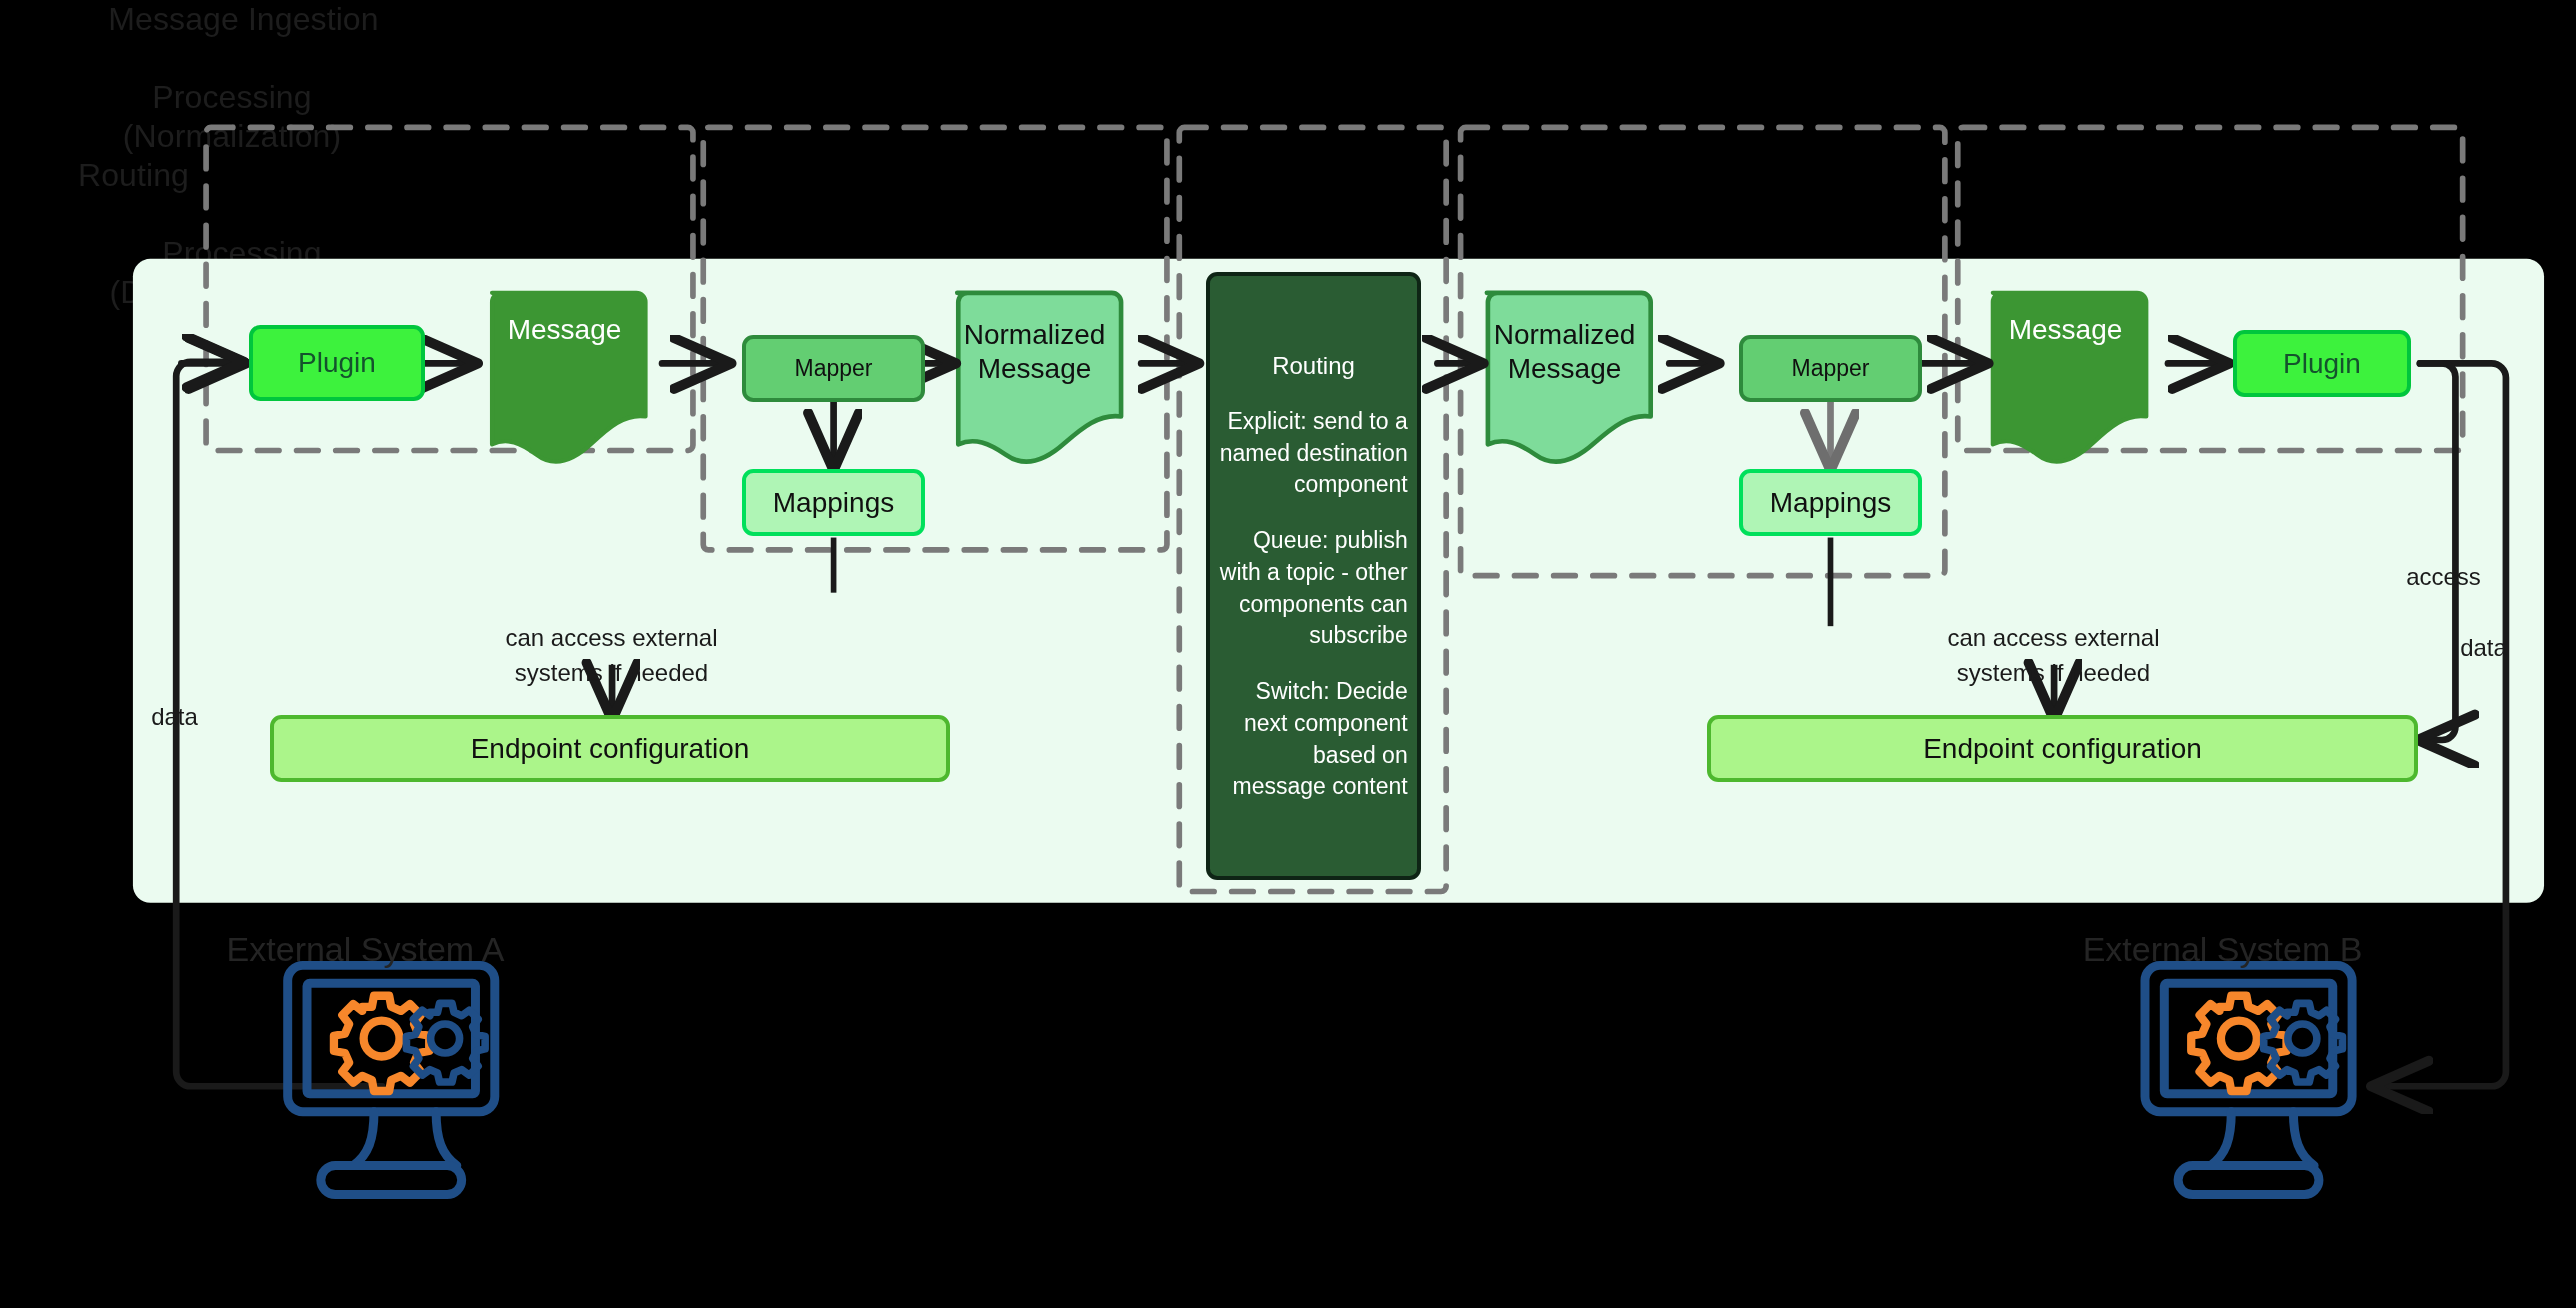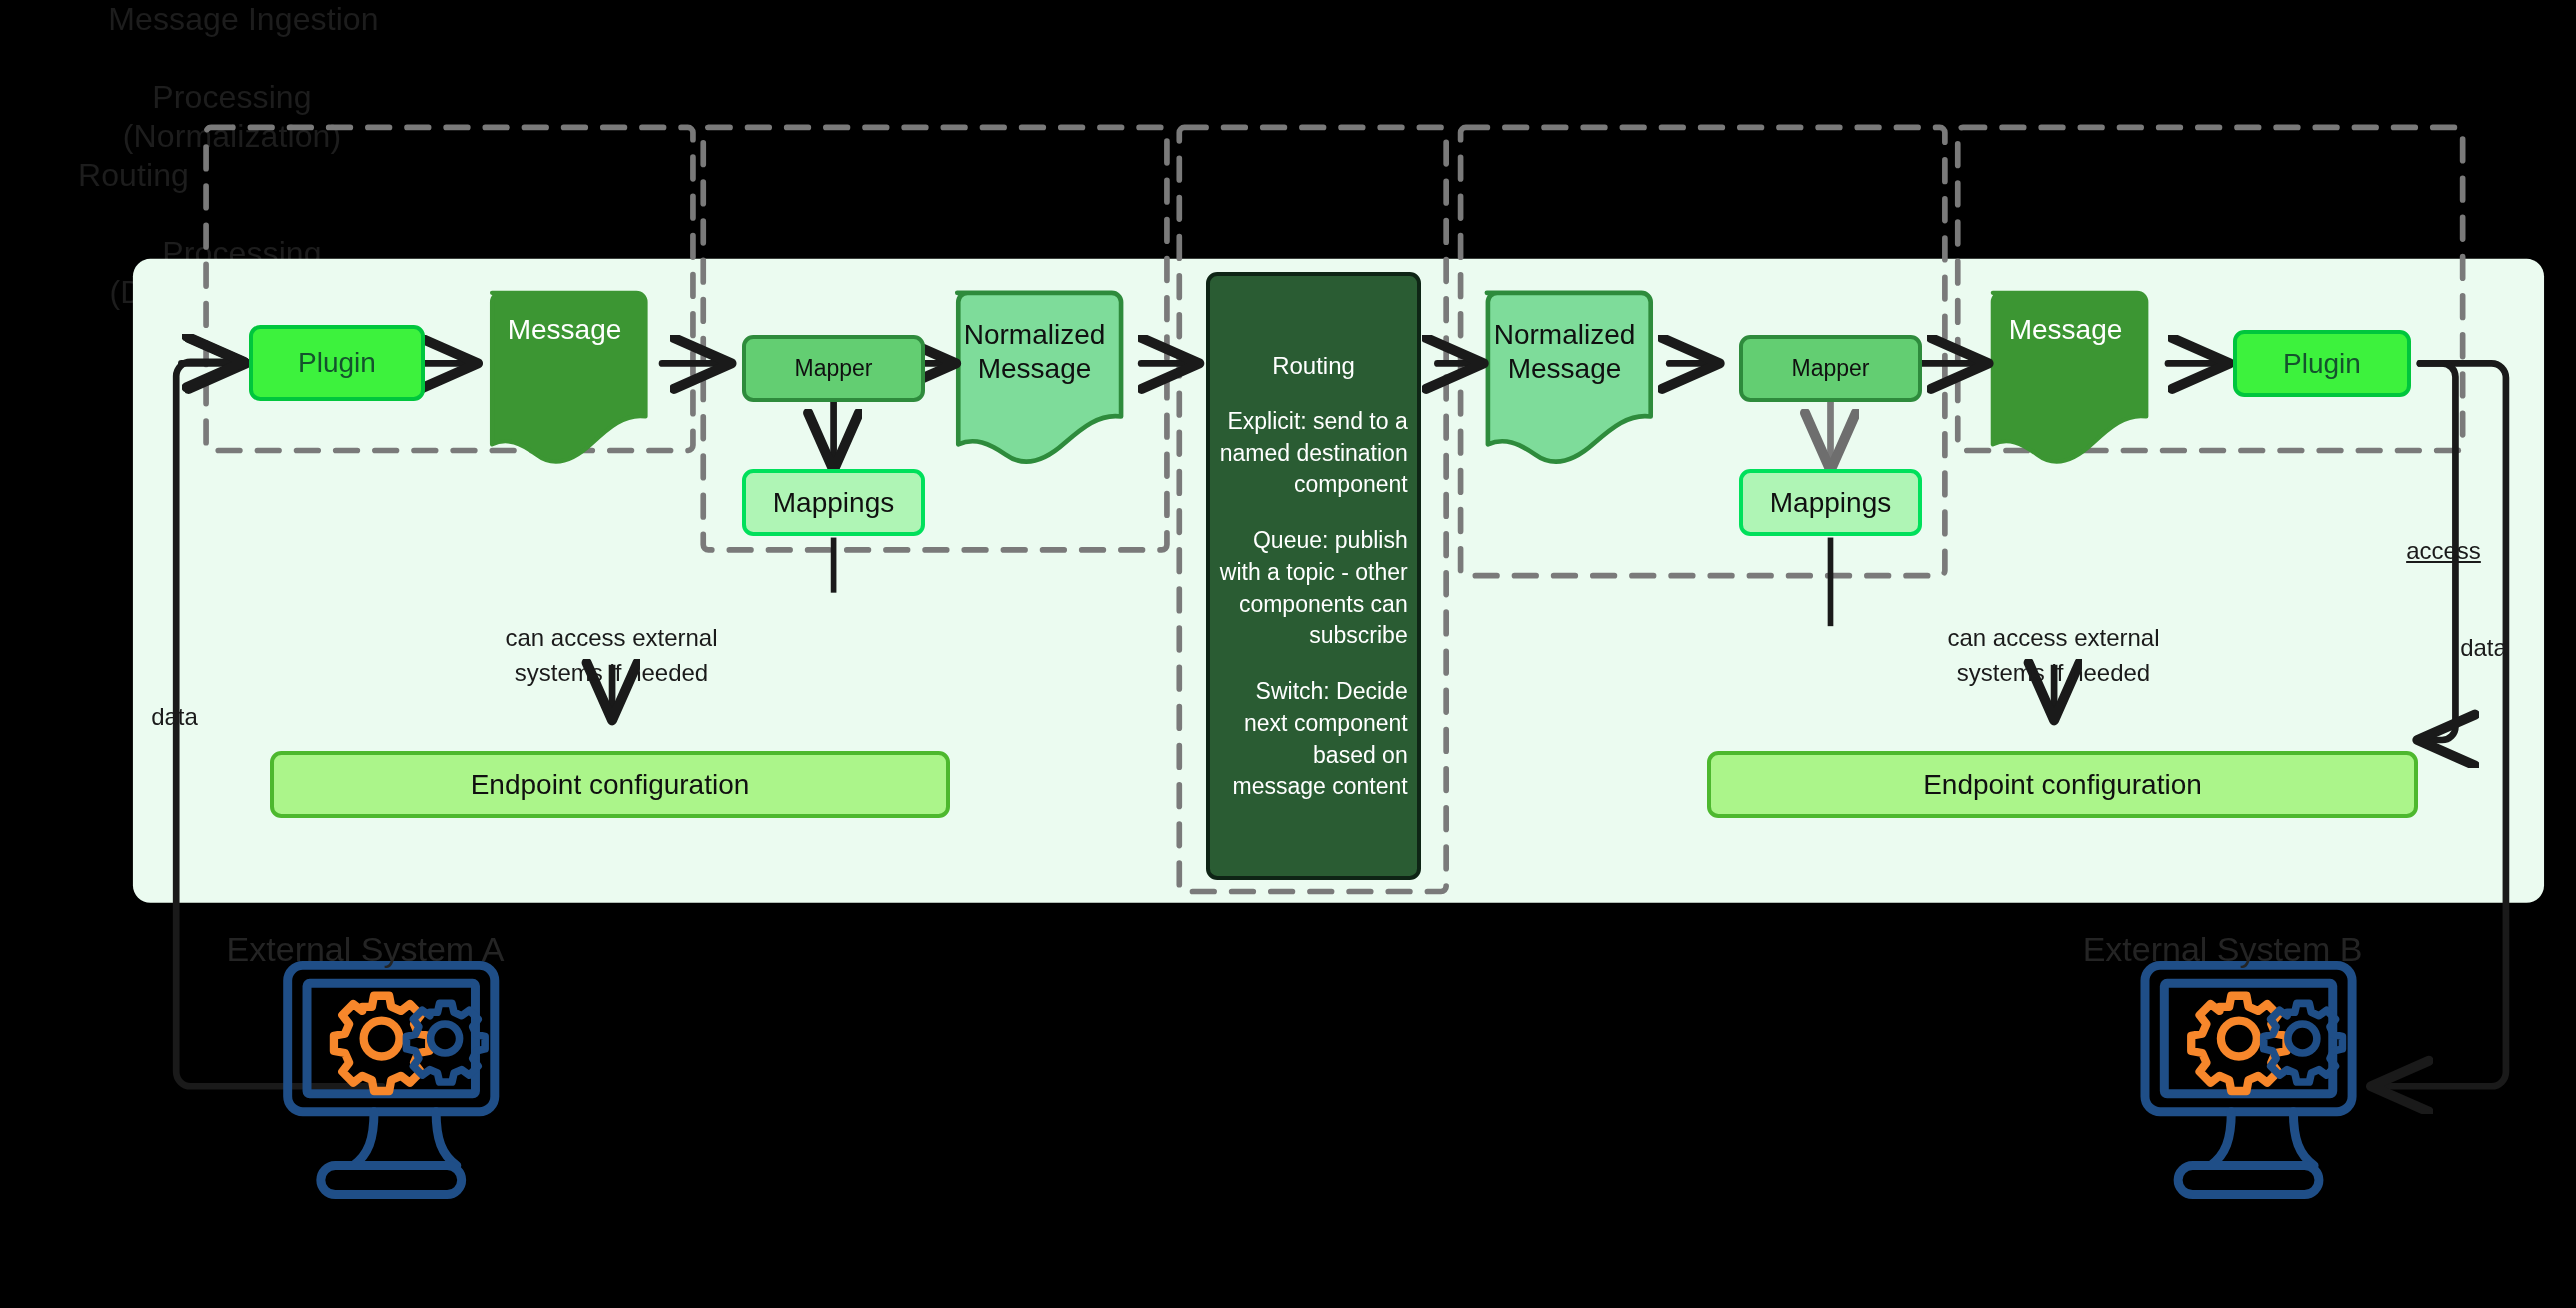--- a/index.html
+++ b/index.html
@@ -14,21 +14,21 @@
   .sect-title{font-size:32px;color:#1d1d1d;font-weight:400;text-align:center;
               line-height:1.22;letter-spacing:0.1px;}
 
   .plugin-box{background:#3DF23D;border:4.6px solid #00C63D;border-radius:11.3px;
               color:#14532d;font-size:28px;}
   .mapper-box{background:#63CE72;border:4.6px solid #2E8B3C;border-radius:11.3px;
               color:#101010;font-size:23px;}
   .mappings-box{background:#AFF5B5;border:4.6px solid #00E05B;border-radius:11.3px;
                 color:#101010;font-size:28px;}
   .endpoint-box{background:#ABF58A;border:4.6px solid #4DB82E;border-radius:11.3px;
-                color:#101010;font-size:28px;margin-top:36px;}
+                color:#101010;font-size:28px;}
   .routing-box{background:#2A5C33;border:4.6px solid #0E2415;border-radius:11.3px;
                color:#ffffff;font-size:23px;line-height:1.38;
                flex-direction:column;padding:14.4px 9.3px;}
   .routing-title{font-size:24px;margin-bottom:24px;}
   .routing-para{margin-bottom:24px;text-align:right;}
   .routing-para:last-child{margin-bottom:0;}
 
   .msg-label{position:absolute;color:#fff;font-size:28px;text-align:center;width:100%;
              left:0;line-height:1.22;}
   .nmsg-label{position:absolute;color:#101010;font-size:28px;text-align:center;width:100%;
@@ -232,21 +232,21 @@
 systems if needed</span>
   </div>
   <div class="edge-note" style="left:1894px;top:585px;width:319px;white-space:pre-line;">
     <span>can access external
 systems if needed</span>
   </div>
 
   <div class="flow-tag" style="left:118px;top:703px;width:113px;">
     <span>data</span>
   </div>
-  <div class="flow-tag" style="left:2366px;top:537px;width:155px;text-decoration:underline;">
+  <div class="flow-tag" style="left:2366px;top:563px;width:155px;">
     <span>access</span>
   </div>
   <div class="flow-tag" style="left:2427px;top:634px;width:113px;">
     <span>data</span>
   </div>
 
   <div class="ext-title" style="left:206px;top:930px;width:319px;">
     <span>External System A</span>
   </div>
   <div class="ext-title" style="left:2063px;top:930px;width:319px;">

